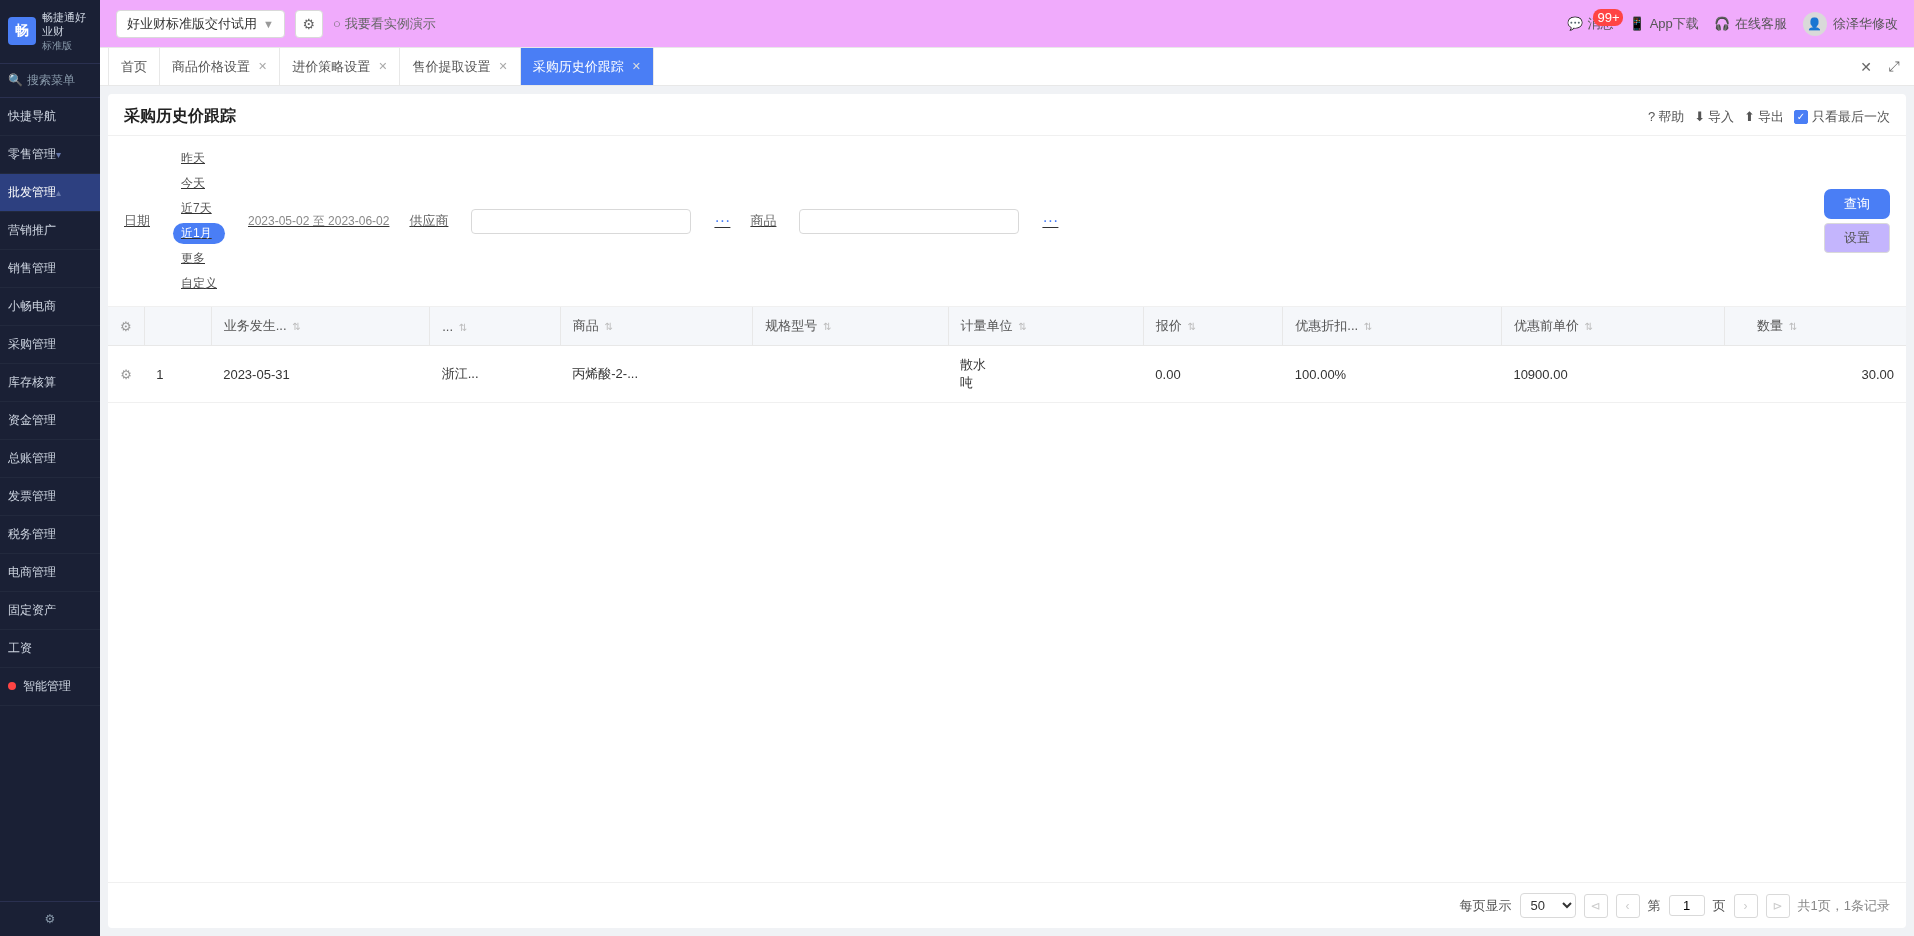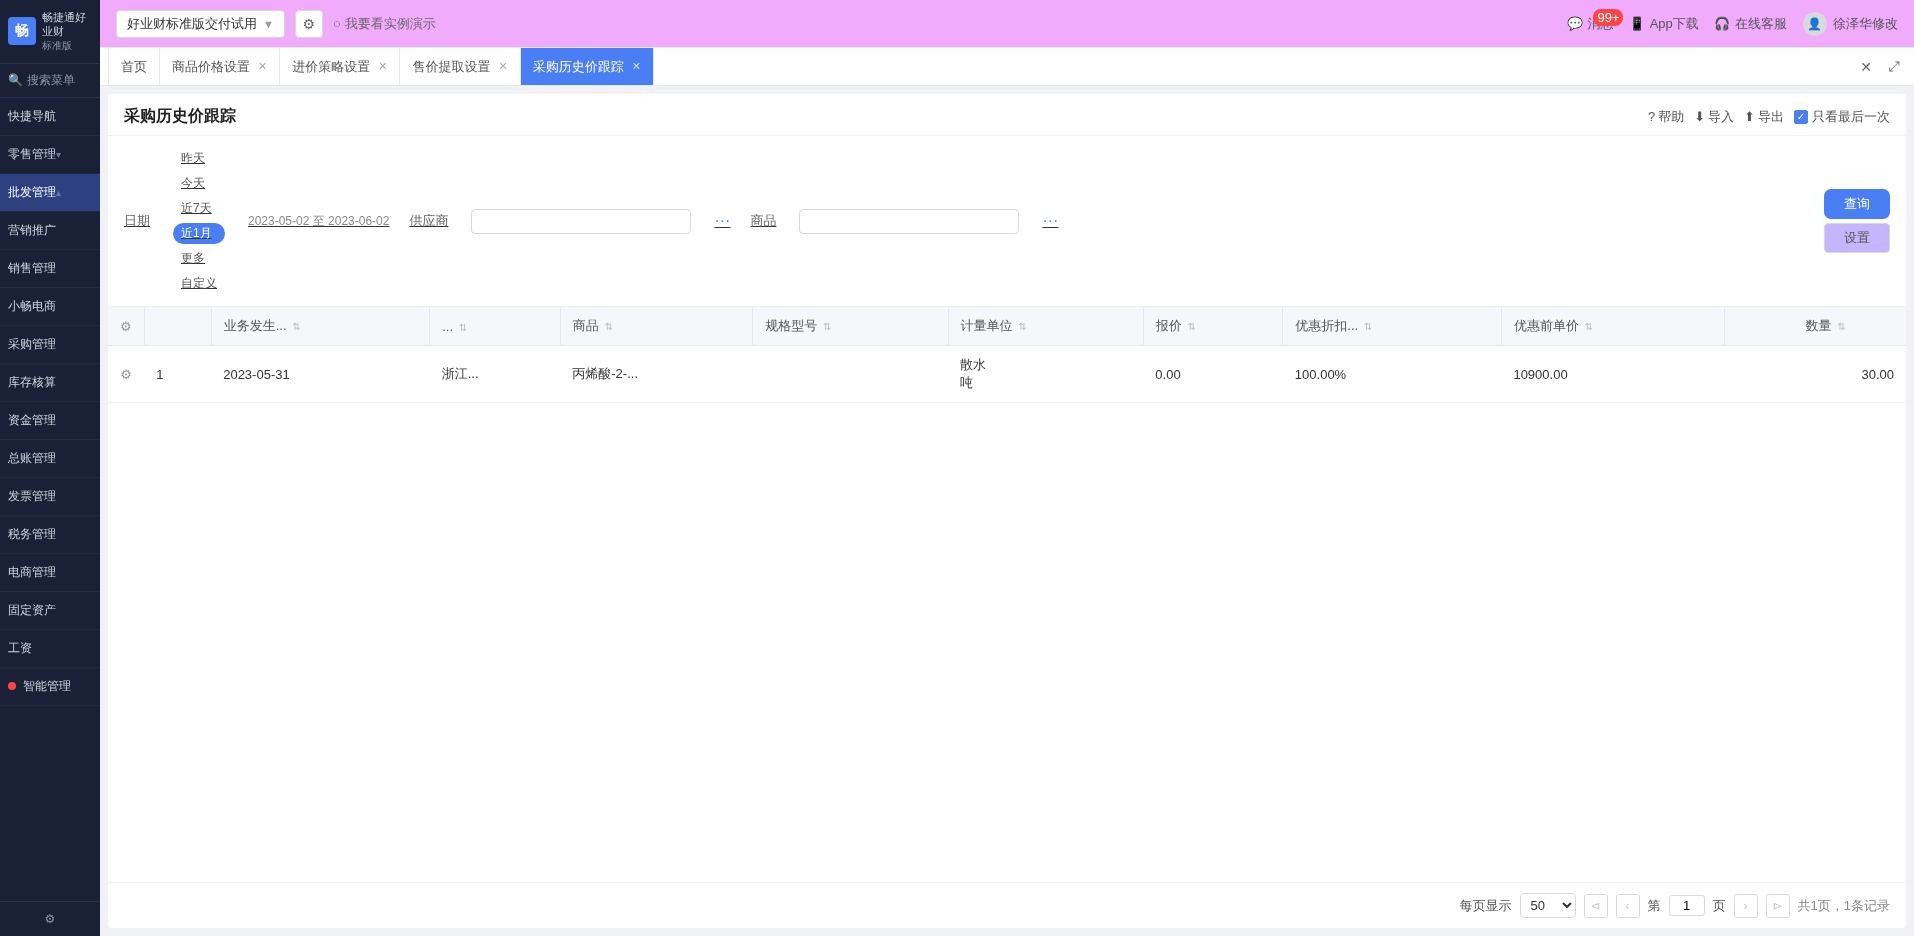--- a/index.html
+++ b/index.html
@@ -488,21 +488,21 @@
                 <span class="sort-arrows">⇅</span>
               </th>
               <th>
                 <span>优惠折扣...</span>
                 <span class="sort-arrows">⇅</span>
               </th>
               <th>
                 <span>优惠前单价</span>
                 <span class="sort-arrows">⇅</span>
               </th>
-              <th style="text-align:center;padding-left:32px;">
+              <th style="text-align:left;padding-left:32px;">
                 <span>数量</span>
                 <span class="sort-arrows">⇅</span>
               </th>
             </tr>
           </thead>
           <tbody>
             <tr>
               <td class="gear-col">⚙</td>
               <td>1</td>
               <td>2023-05-31</td>

